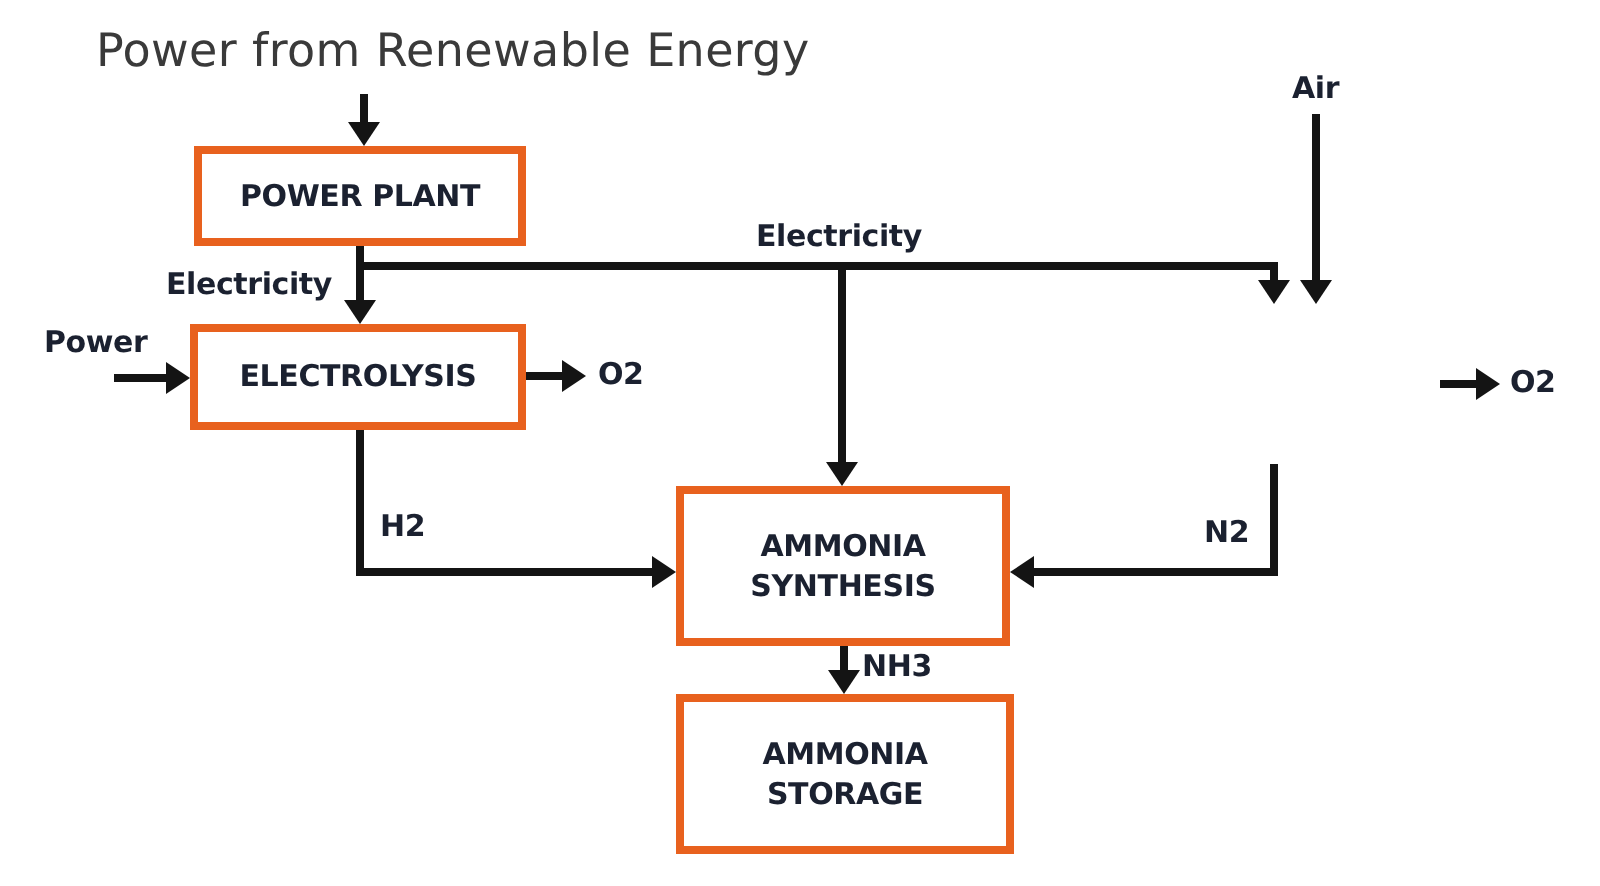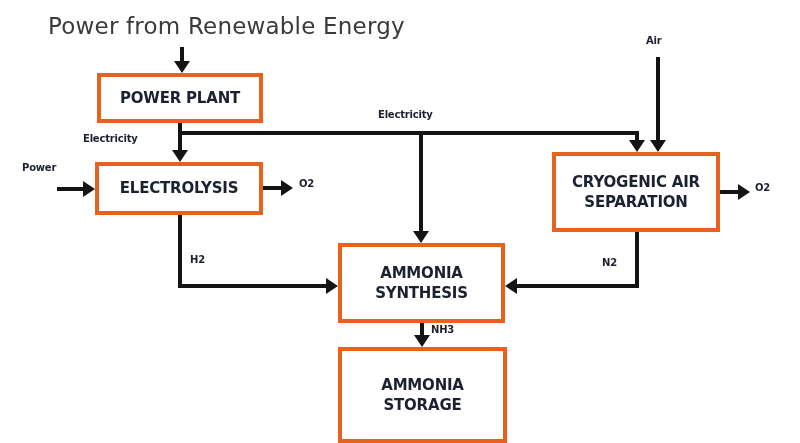--- a/index.html
+++ b/index.html
@@ -11,21 +11,21 @@
     position:absolute;font-size:23px;font-weight:400;color:var(--title-text,#3a3a3a);
     white-space:nowrap;letter-spacing:0.2px;
   }
   .box{
     position:absolute;box-sizing:border-box;border:4px solid var(--box-border,#e8611e);
     background:var(--box-fill,#ffffff);display:flex;align-items:center;justify-content:center;
     text-align:center;font-weight:700;font-size:15px;line-height:1.35;
     color:var(--label,#1b2130);letter-spacing:-0.2px;padding:14px 4px;
   }
   .lbl{
-    position:absolute;font-weight:700;font-size:10px;color:var(--label,#1b2130);
+    position:absolute;font-weight:700;font-size:15px;color:var(--label,#1b2130);
     white-space:nowrap;letter-spacing:-0.2px;
   }
   .line{position:absolute;background:var(--line,#141414);}
   .arr{position:absolute;width:0;height:0;}
   .arr.down{border-left:8px solid transparent;border-right:8px solid transparent;border-top:12px solid var(--line,#141414);}
   .arr.right{border-top:8px solid transparent;border-bottom:8px solid transparent;border-left:12px solid var(--line,#141414);}
   .arr.left{border-top:8px solid transparent;border-bottom:8px solid transparent;border-right:12px solid var(--line,#141414);}
 </style>
 </head>
 <body>
@@ -63,23 +63,20 @@
   </div>
 
   <div class="lbl" style="left:22px;top:162px">Power</div>
   <div class="line" style="left:57px;top:187px;width:26px;height:4px"></div>
   <div class="arr right" style="left:83px;top:181px"></div>
 
   <div class="line" style="left:263px;top:186px;width:20px;height:4px"></div>
   <div class="arr right" style="left:281px;top:180px"></div>
   <div class="lbl" style="left:299px;top:178px">O2</div>
 
-  <div class="box" style="left:552px;top:152px;width:168px;height:80px">
-    <span>CRYOGENIC AIR SEPARATION</span>
-  </div>
 
   <div class="line" style="left:720px;top:190px;width:20px;height:4px"></div>
   <div class="arr right" style="left:738px;top:184px"></div>
   <div class="lbl" style="left:755px;top:182px">O2</div>
 
   <div class="line" style="left:178px;top:215px;width:4px;height:73px"></div>
   <div class="line" style="left:178px;top:284px;width:148px;height:4px"></div>
   <div class="arr right" style="left:326px;top:278px"></div>
   <div class="lbl" style="left:190px;top:254px">H2</div>
 
@@ -89,17 +86,17 @@
   <div class="lbl" style="left:602px;top:257px">N2</div>
 
   <div class="box" style="left:338px;top:243px;width:167px;height:80px">
     <span>AMMONIA SYNTHESIS</span>
   </div>
 
   <div class="line" style="left:420px;top:323px;width:4px;height:13px"></div>
   <div class="arr down" style="left:414px;top:335px"></div>
   <div class="lbl" style="left:431px;top:324px">NH3</div>
 
-  <div class="box" style="left:338px;top:347px;width:169px;height:96px">
+  <div class="box" style="left:338px;top:347px;width:169px;height:80px">
     <span>AMMONIA STORAGE</span>
   </div>
 
 </div>
 
 </body></html>

